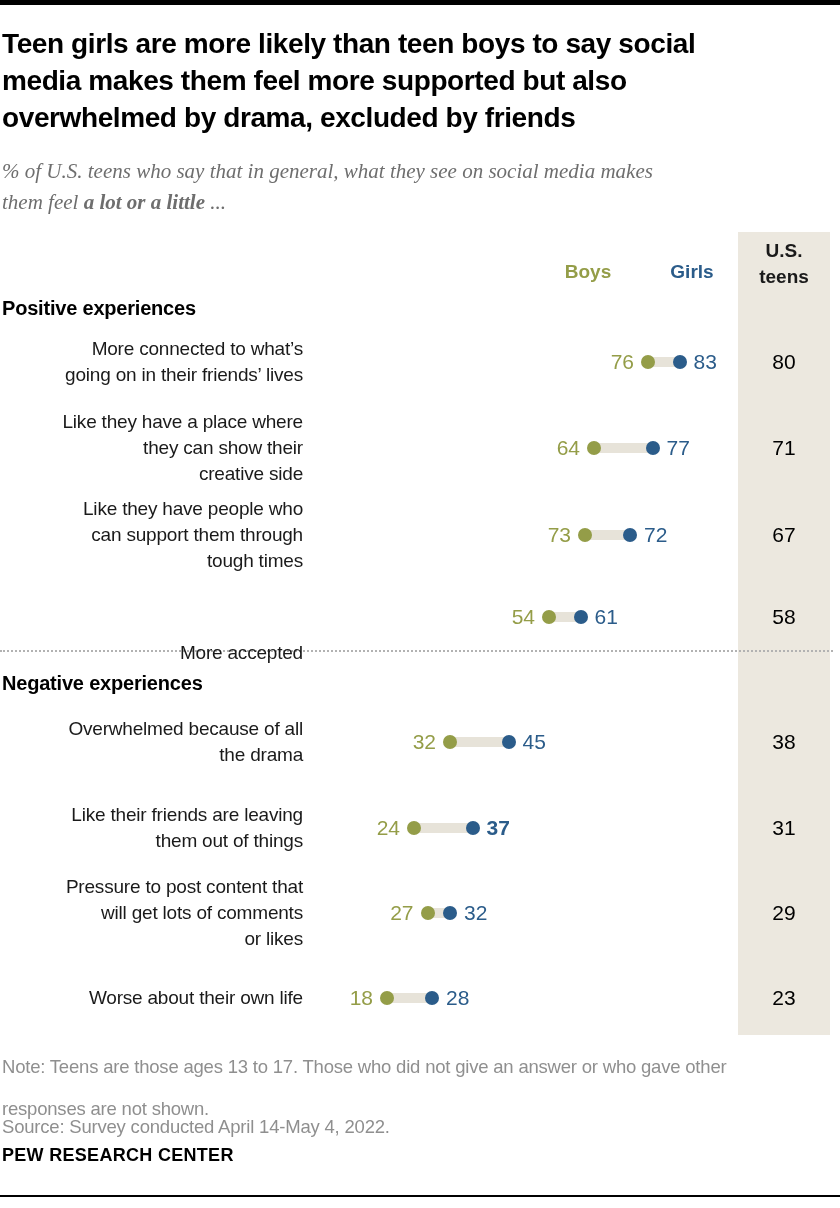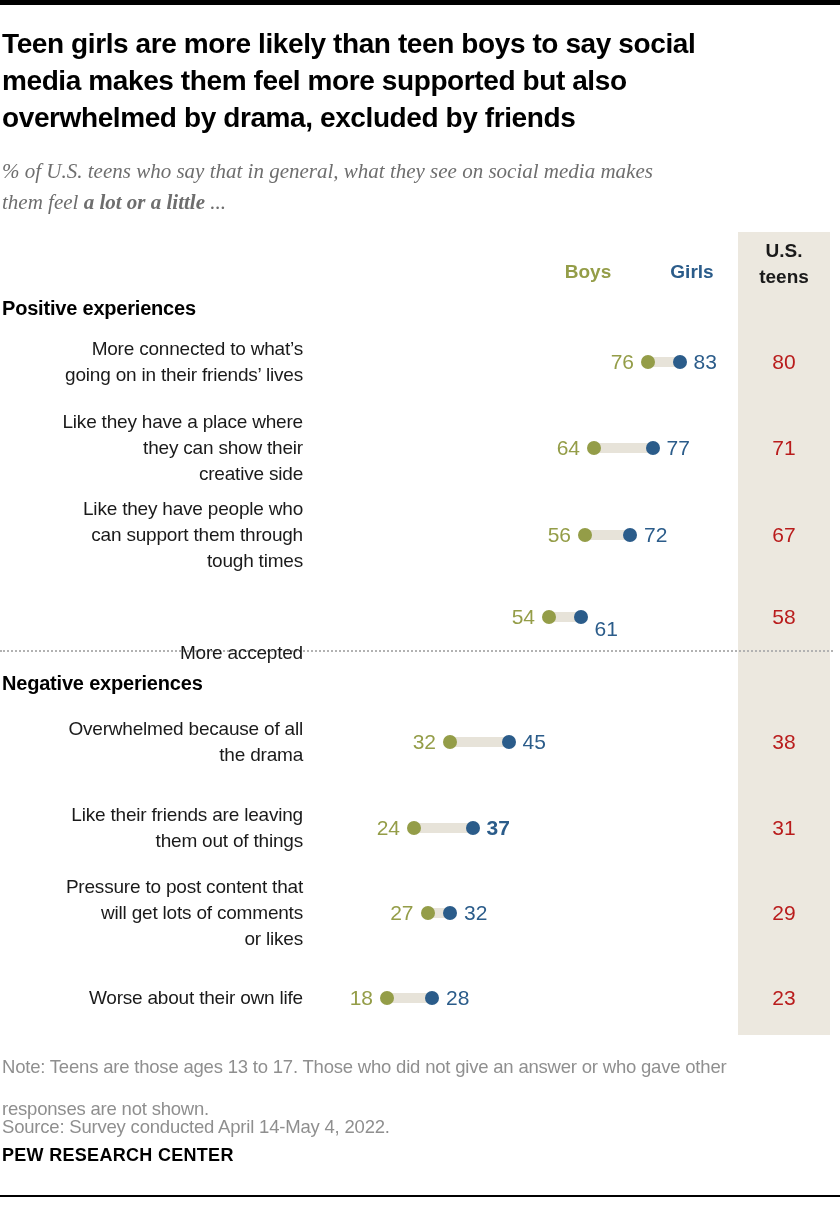--- a/index.html
+++ b/index.html
@@ -71,21 +71,21 @@
   .dot-boys { background: var(--boys, #949D48); }
   .dot-girls { background: var(--girls, #2B5C8A); }
   .val {
     position: absolute; font-size: 21px; transform: translateY(-50%);
     white-space: nowrap;
   }
   .val-boys { color: var(--boys, #949D48); }
   .val-girls { color: var(--girls, #2B5C8A); }
   .val-us {
     position: absolute; left: 738px; width: 92px; text-align: center;
-    font-size: 21px; color: #b91c1c; transform: translateY(-50%);
+    font-size: 21px; color: #000000; transform: translateY(-50%);
   }
   .note-text, .source-text {
     position: absolute; left: 2px; width: 836px;
     font-size: 18.5px; line-height: 42px; color: #8f8f8f;
     letter-spacing: -0.2px; white-space: pre;
   }
   .note-text { top: 1046px; }
   .source-text { top: 1106px; }
   .brand-text {
     position: absolute; left: 2px; top: 1145px;
@@ -137,29 +137,29 @@
       <div class="dot dot-girls" style="left: 652.5px; top: 448px;"></div>
       <div class="val val-boys" style="right: 260px; top: 448px;">64</div>
       <div class="val val-girls" style="left: 666.5px; top: 448px;">77</div>
       <div class="val-us" style="top: 448px;">71</div>
       <div class="row-label" style="top: 535px;">Like they have people who
 can support them through
 tough times</div>
       <div class="dumbbell-bar" style="left: 585px; top: 535px; width: 45px;"></div>
       <div class="dot dot-boys" style="left: 585px; top: 535px;"></div>
       <div class="dot dot-girls" style="left: 630px; top: 535px;"></div>
-      <div class="val val-boys" style="right: 269px; top: 535px;">56</div>
+      <div class="val val-boys" style="right: 269px; top: 535px;">73</div>
       <div class="val val-girls" style="left: 644px; top: 535px;">72</div>
       <div class="val-us" style="top: 535px;">67</div>
       <div class="row-label" style="top: 653px;">More accepted</div>
       <div class="dumbbell-bar" style="left: 549px; top: 617px; width: 31.5px;"></div>
       <div class="dot dot-boys" style="left: 549px; top: 617px;"></div>
       <div class="dot dot-girls" style="left: 580.5px; top: 617px;"></div>
       <div class="val val-boys" style="right: 305px; top: 617px;">54</div>
-      <div class="val val-girls" style="left: 594.5px; top: 617px; margin-top: 12px;">61</div>
+      <div class="val val-girls" style="left: 594.5px; top: 617px;">61</div>
       <div class="val-us" style="top: 617px;">58</div>
       <div class="row-label" style="top: 742px;">Overwhelmed because of all
 the drama</div>
       <div class="dumbbell-bar" style="left: 450px; top: 742px; width: 58.5px;"></div>
       <div class="dot dot-boys" style="left: 450px; top: 742px;"></div>
       <div class="dot dot-girls" style="left: 508.5px; top: 742px;"></div>
       <div class="val val-boys" style="right: 404px; top: 742px;">32</div>
       <div class="val val-girls" style="left: 522.5px; top: 742px;">45</div>
       <div class="val-us" style="top: 742px;">38</div>
       <div class="row-label" style="top: 828px;">Like their friends are leaving

